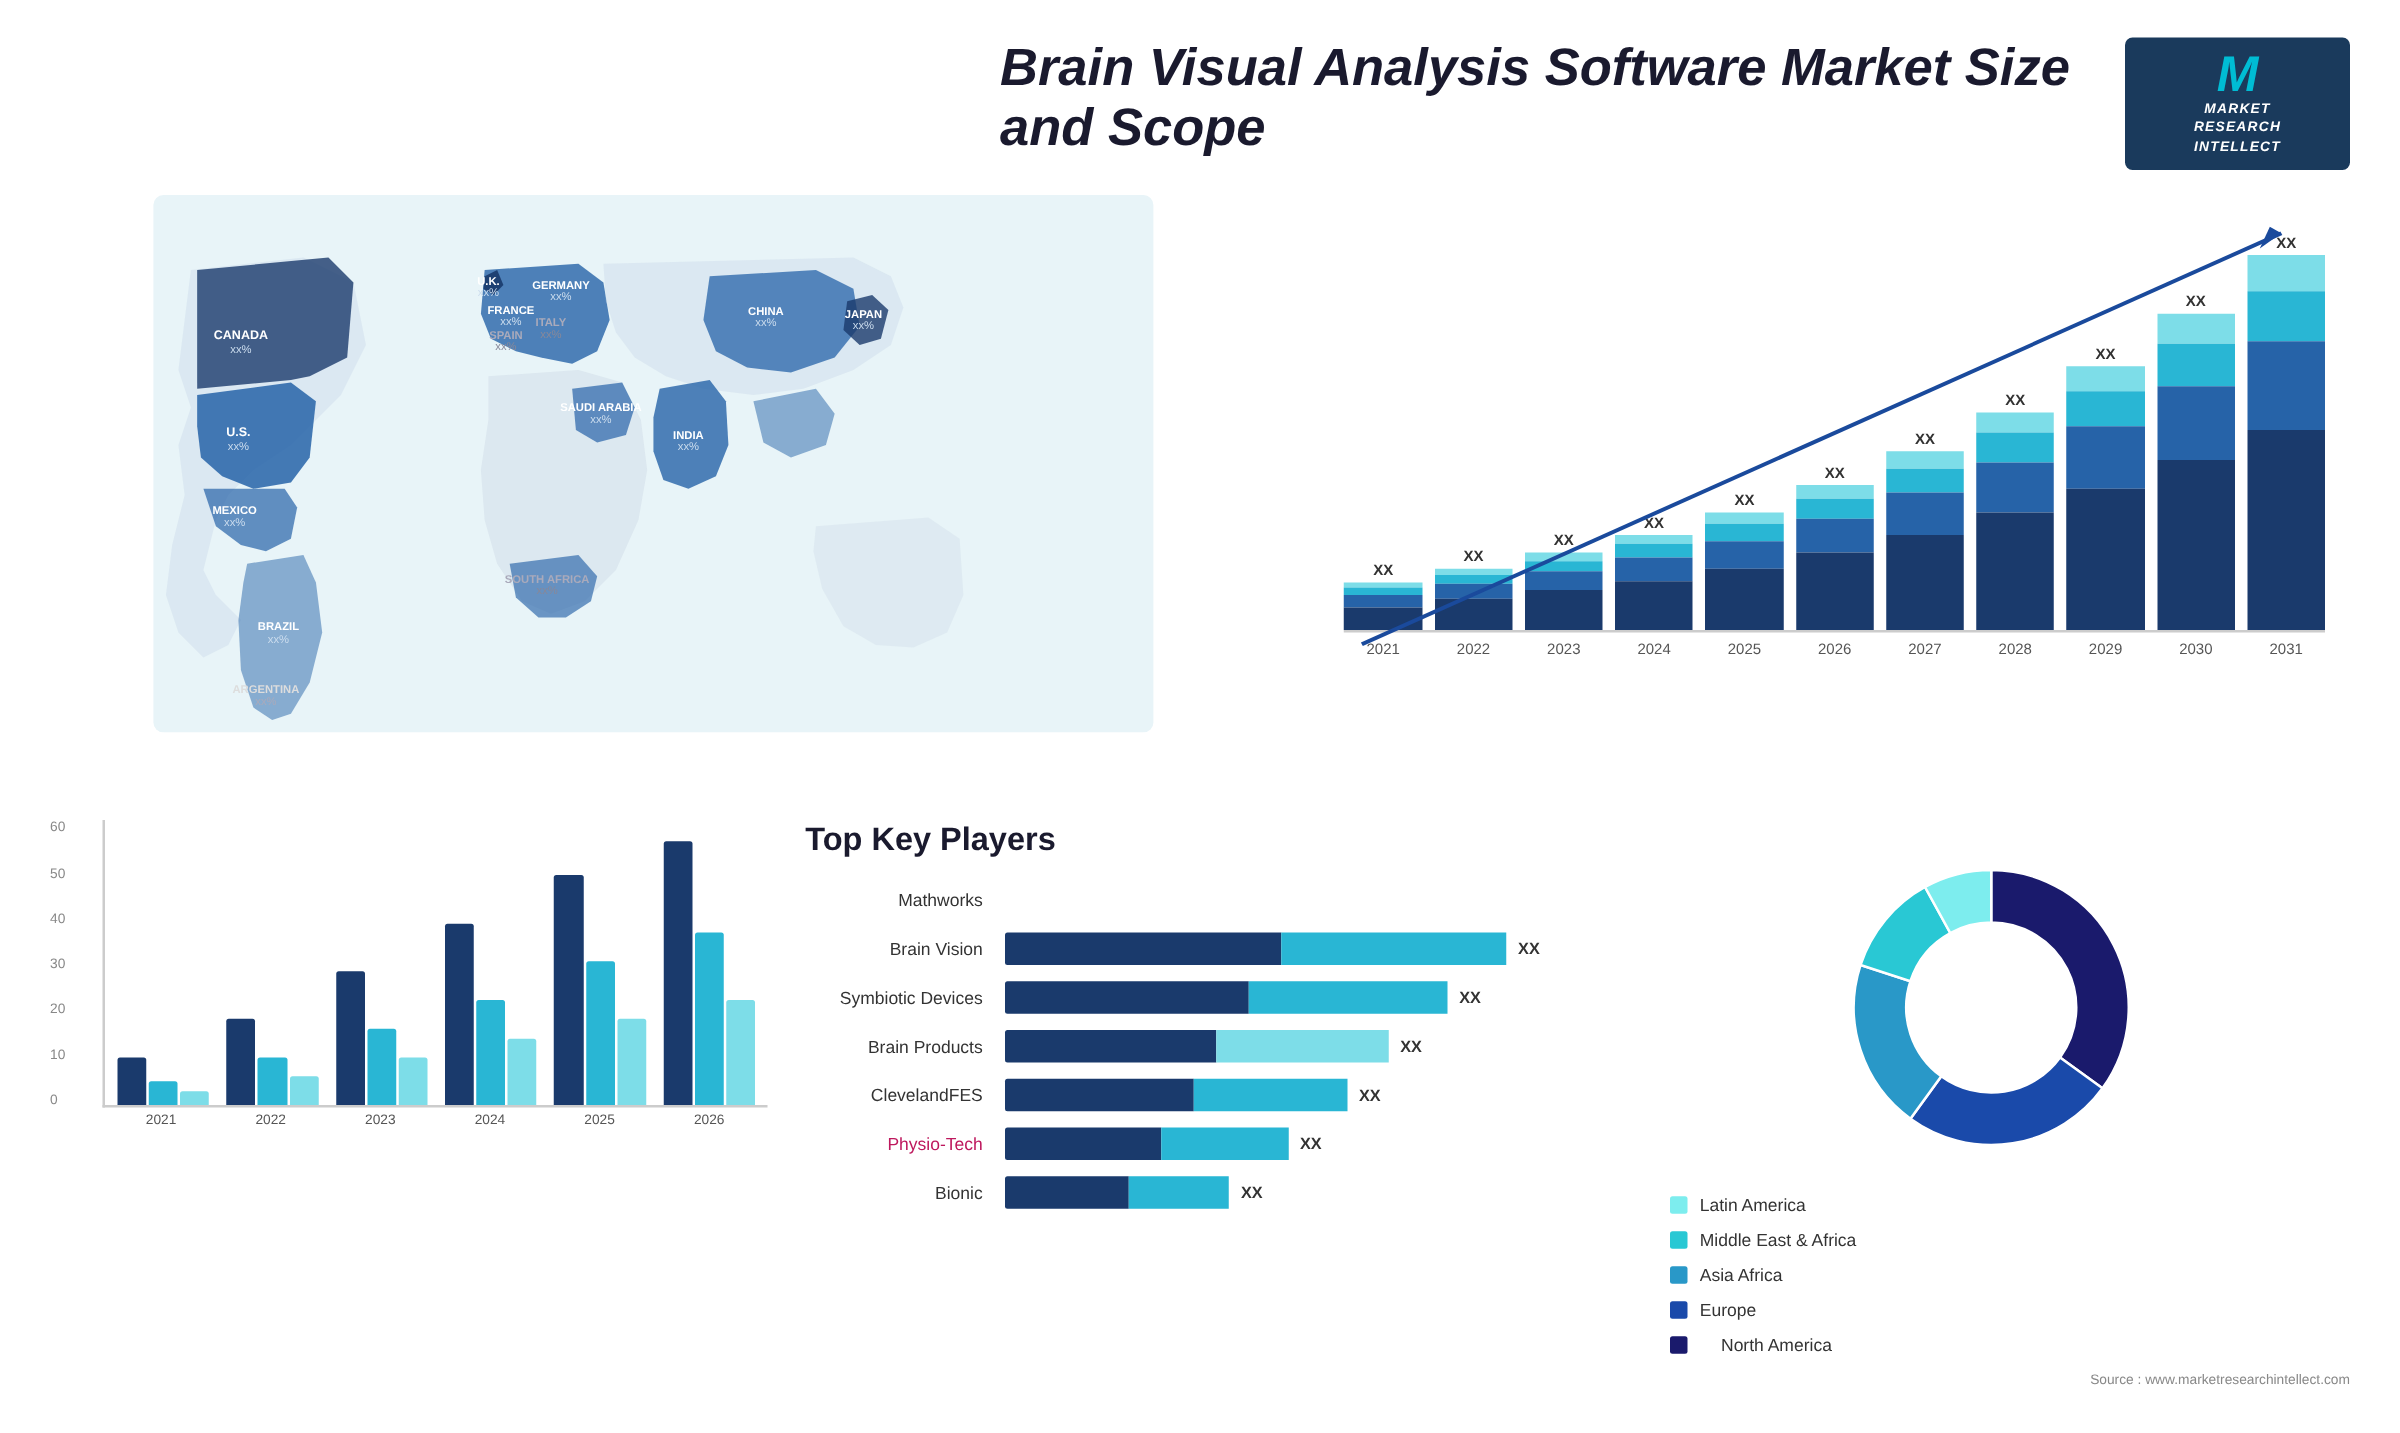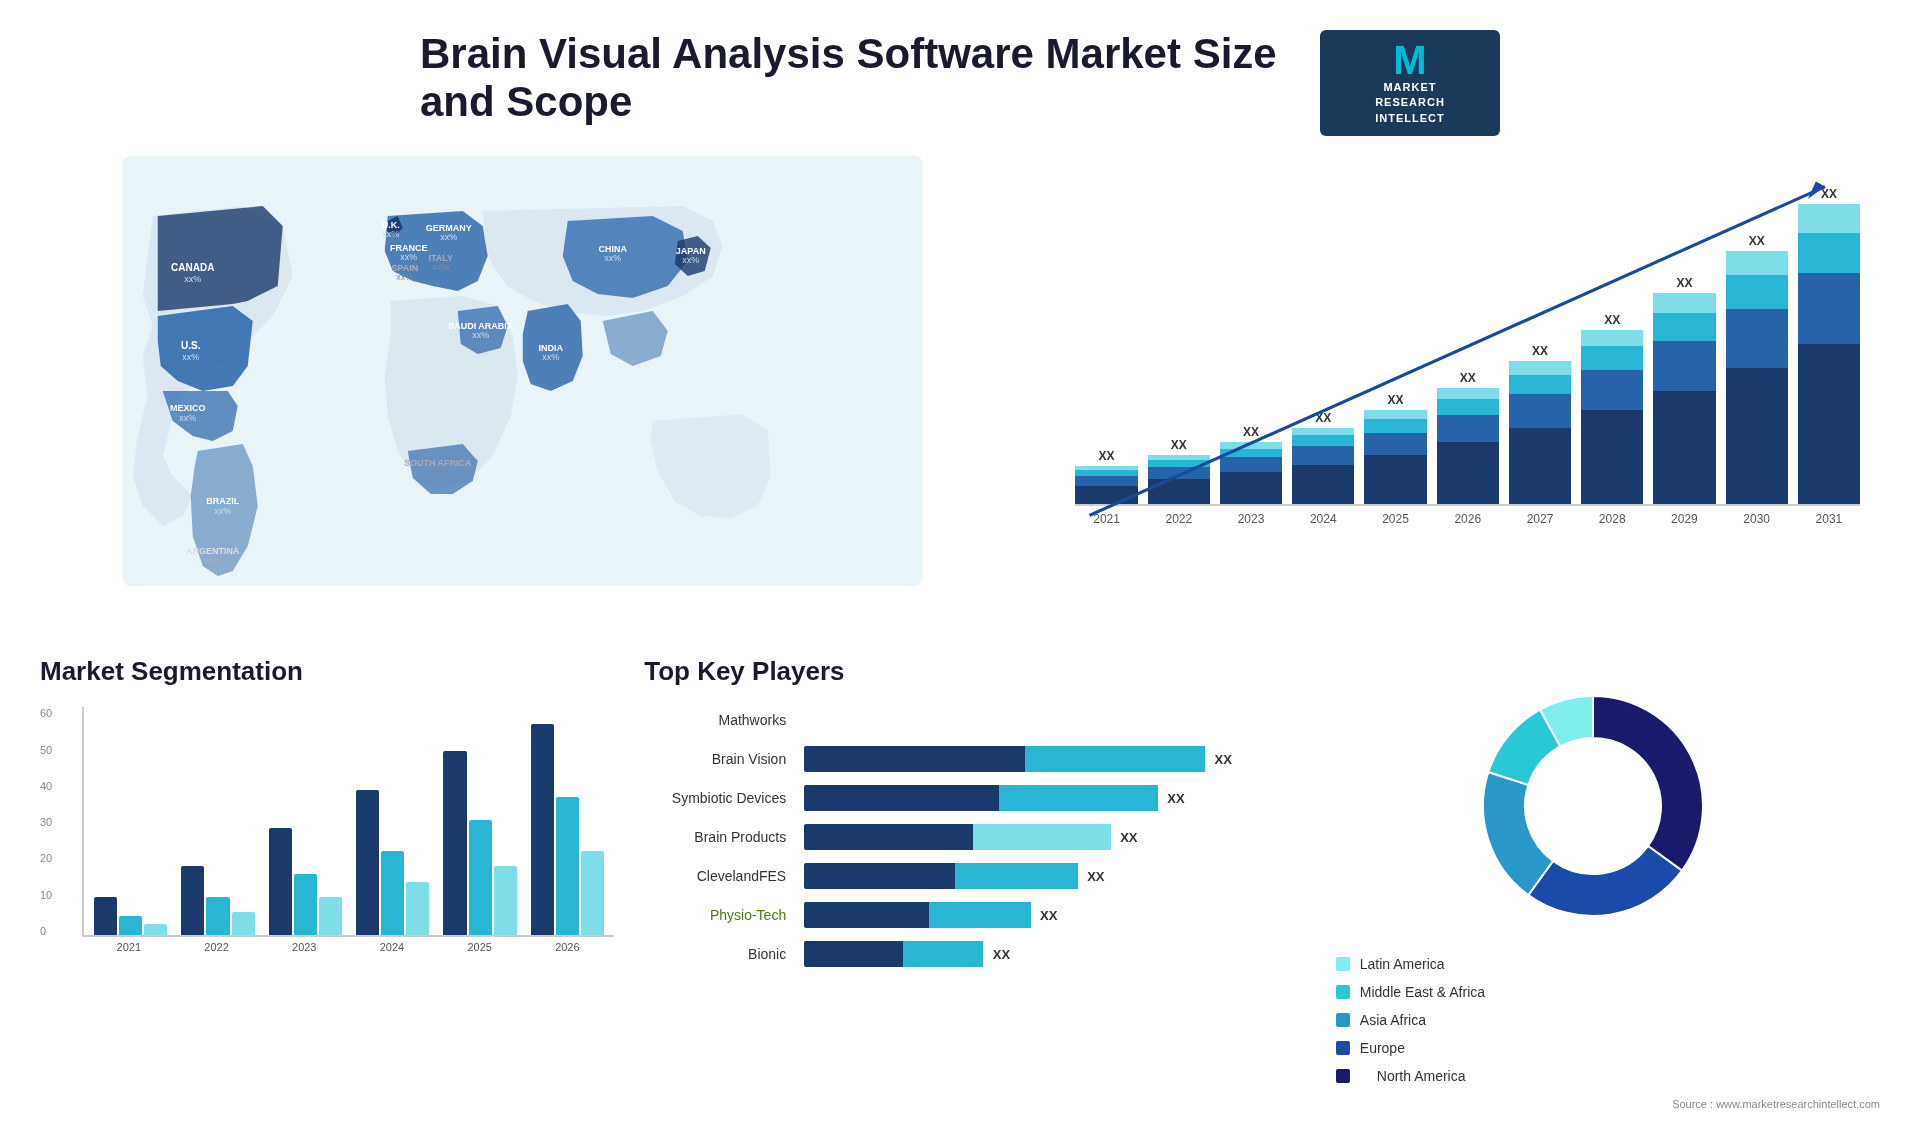--- a/index.html
+++ b/index.html
@@ -8,23 +8,24 @@
       background: #fff;
       width: 1920px;
       min-height: 1146px;
       padding: 30px 40px;
       color: #222;
     }
 
     
     .header {
       display: flex;
-      justify-content: center;
+      justify-content: flex-end;
       align-items: flex-start;
       margin-bottom: 20px;
+      font-style: italic;
     }
     .main-title {
       font-size: 42px;
       font-weight: 700;
       color: #1a1a2e;
       max-width: 900px;
       line-height: 1.15;
     }
     .logo-box {
       display: flex;
@@ -368,21 +369,20 @@
           <div style="flex: 1 1 0%; text-align: center; font-size: 12px; color: rgb(85, 85, 85);">2030</div>
           <div style="flex: 1 1 0%; text-align: center; font-size: 12px; color: rgb(85, 85, 85);">2031</div>
         </div>
     </div>
   </div>
 </div>
 
 <div class="bottom-section">
 
   <div class="segmentation-container">
-    <div class="section-title">Market Segmentation</div>
 
     <div style="position:relative; padding-left:42px; height:260px;">
 
       <div style="position:absolute;left:0;top:0;height:230px;display:flex;flex-direction:column-reverse;justify-content:space-between;">
         <span style="font-size:11px;color:#888;">0</span>
         <span style="font-size:11px;color:#888;">10</span>
         <span style="font-size:11px;color:#888;">20</span>
         <span style="font-size:11px;color:#888;">30</span>
         <span style="font-size:11px;color:#888;">40</span>
         <span style="font-size:11px;color:#888;">50</span>
@@ -474,21 +474,21 @@
           <div style="width: 150px; font-size: 14px; color: rgb(51, 51, 51); text-align: right; padding-right: 8px;">ClevelandFES</div>
           <div style="flex: 1 1 0%; position: relative; height: 26px;">
             <div style="position: absolute; left: 0px; top: 0px; width: 58%; height: 100%; display: flex;">
               <div style="width: 55%; height: 100%; background: rgb(26, 58, 108); border-radius: 2px 0px 0px 2px;"></div>
               <div style="width: 45%; height: 100%; background: rgb(41, 182, 212);"></div>
             </div>
             <div style="position: absolute; left: 60%; top: 50%; transform: translateY(-50%); font-size: 13px; font-weight: 700; color: rgb(51, 51, 51); white-space: nowrap;">XX</div>
           </div>
         </div>
         <div style="display: flex; align-items: center; margin-bottom: 13px; gap: 10px;">
-          <div style="width: 150px; font-size: 14px; color: #4d7c0f; text-align: right; padding-right: 8px;">Physio-Tech</div>
+          <div style="width: 150px; font-size: 14px; color: #be185d; text-align: right; padding-right: 8px;">Physio-Tech</div>
           <div style="flex: 1 1 0%; position: relative; height: 26px;">
             <div style="position: absolute; left: 0px; top: 0px; width: 48%; height: 100%; display: flex;">
               <div style="width: 55%; height: 100%; background: rgb(26, 58, 108); border-radius: 2px 0px 0px 2px;"></div>
               <div style="width: 45%; height: 100%; background: rgb(41, 182, 212);"></div>
             </div>
             <div style="position: absolute; left: 50%; top: 50%; transform: translateY(-50%); font-size: 13px; font-weight: 700; color: rgb(51, 51, 51); white-space: nowrap;">XX</div>
           </div>
         </div>
         <div style="display: flex; align-items: center; margin-bottom: 13px; gap: 10px;">
           <div style="width: 150px; font-size: 14px; color: rgb(51, 51, 51); text-align: right; padding-right: 8px;">Bionic</div>

